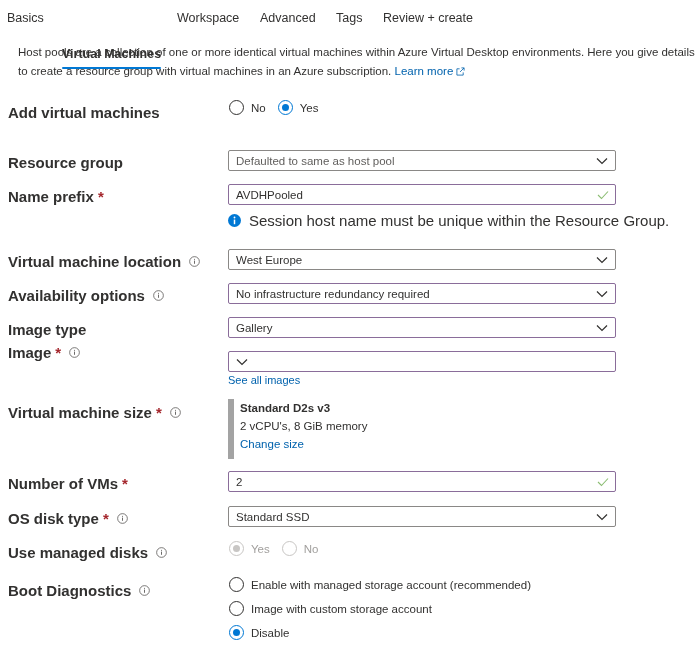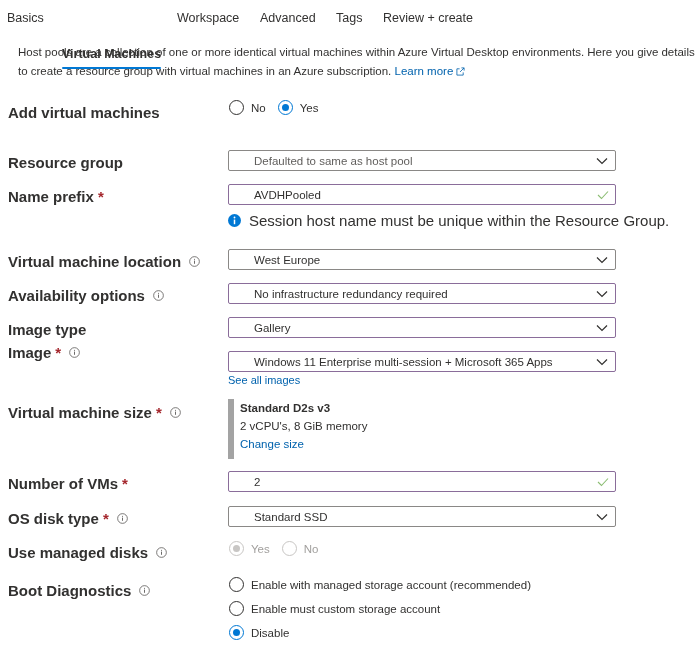--- a/index.html
+++ b/index.html
@@ -12,21 +12,21 @@
     .tab.active::after { content: ""; position: absolute; left: 0; right: 0; top: 20px; height: 2px; background: #0078d4; border-radius: 1px; }
 
     .intro { position: absolute; left: 18px; top: 43px; width: 680px; font-size: 11.5px; line-height: 19px; color: #323130; }
     .link { color: #0062ad; cursor: pointer; }
     .ext-icon { display: inline-block; width: 9px; height: 9px; margin-left: 3px; vertical-align: -1px; }
 
     .label { position: absolute; left: 8px; font-size: 15px; color: #323130; white-space: nowrap; display: flex; align-items: center; font-weight: bold; }
     .req { color: #a4262c; margin-left: 4px; }
     .info-icon { display: inline-block; width: 11px; height: 11px; margin-left: 8px; }
 
-    .field { position: absolute; left: 228px; width: 388px; height: 21px; border: 1px solid #8a8886; border-radius: 2px; background: #fff; display: flex; align-items: center; padding-left: 25px; font-size: 11.5px; color: #323130; cursor: pointer; }
+    .field { position: absolute; left: 228px; width: 388px; height: 21px; border: 1px solid #8a8886; border-radius: 2px; background: #fff; display: flex; align-items: center; padding-left: 7px; font-size: 11.5px; color: #323130; cursor: pointer; }
     .field.purple { border-color: #8a6d9a; border-width: 1.5px; }
     .field .value { flex: 1; white-space: nowrap; overflow: hidden; }
     .field .value.muted { color: #605e5c; }
     .chev { width: 12px; height: 8px; margin-right: 7px; }
     .check { width: 12px; height: 10px; margin-right: 6px; }
 
     .radio-row { position: absolute; display: flex; font-size: 11.5px; }
     .radio { display: flex; align-items: center; margin-right: 12px; cursor: pointer; }
     .radio-circle { width: 15px; height: 15px; border: 1.2px solid #323130; border-radius: 50%; position: relative; margin-right: 7px; background: #fff; }
     .radio-circle.checked { border-color: #0078d4; }
@@ -146,21 +146,20 @@
 <div class="label" style="top:344px">
     <span>Image</span>
     <span class="req">*</span>
     <svg class="info-icon" viewBox="0 0 12 12">
       <circle cx="6" cy="6" r="5.3" fill="none" stroke="#605e5c" stroke-width="0.9"></circle>
       <rect x="5.5" y="5" width="1" height="3.5" fill="#605e5c"></rect>
       <circle cx="6" cy="3.6" r="0.6" fill="#605e5c"></circle>
     </svg>
   </div>
 <div class="field purple" style="top:351px">
-  <span class="value">Windows 11 Enterprise multi-session + Microsoft 365 Apps</span>
   <svg class="chev" viewBox="0 0 12 8">
       <path d="M1 1.5l5 5 5-5" fill="none" stroke="#323130" stroke-width="1.2"></path>
     </svg>
 </div>
 <div class="link" style="position:absolute; left:228px; top:374px; font-size:11px">See all images</div>
 
 <div class="label" style="top:404px">
     <span>Virtual machine size</span>
     <span class="req">*</span>
     <svg class="info-icon" viewBox="0 0 12 12">
@@ -231,21 +230,21 @@
   </div>
 <div class="radio-row" style="left:229px; top:577px">
   <div class="radio">
       <span class="radio-circle"></span>
       <span>Enable with managed storage account (recommended)</span>
     </div>
 </div>
 <div class="radio-row" style="left:229px; top:601px">
   <div class="radio">
       <span class="radio-circle"></span>
-      <span>Enable must custom storage account</span>
+      <span>Image with custom storage account</span>
     </div>
 </div>
 <div class="radio-row" style="left:229px; top:625px">
   <div class="radio">
       <span class="radio-circle checked"></span>
       <span>Disable</span>
     </div>
 </div>
 
 </body></html>

